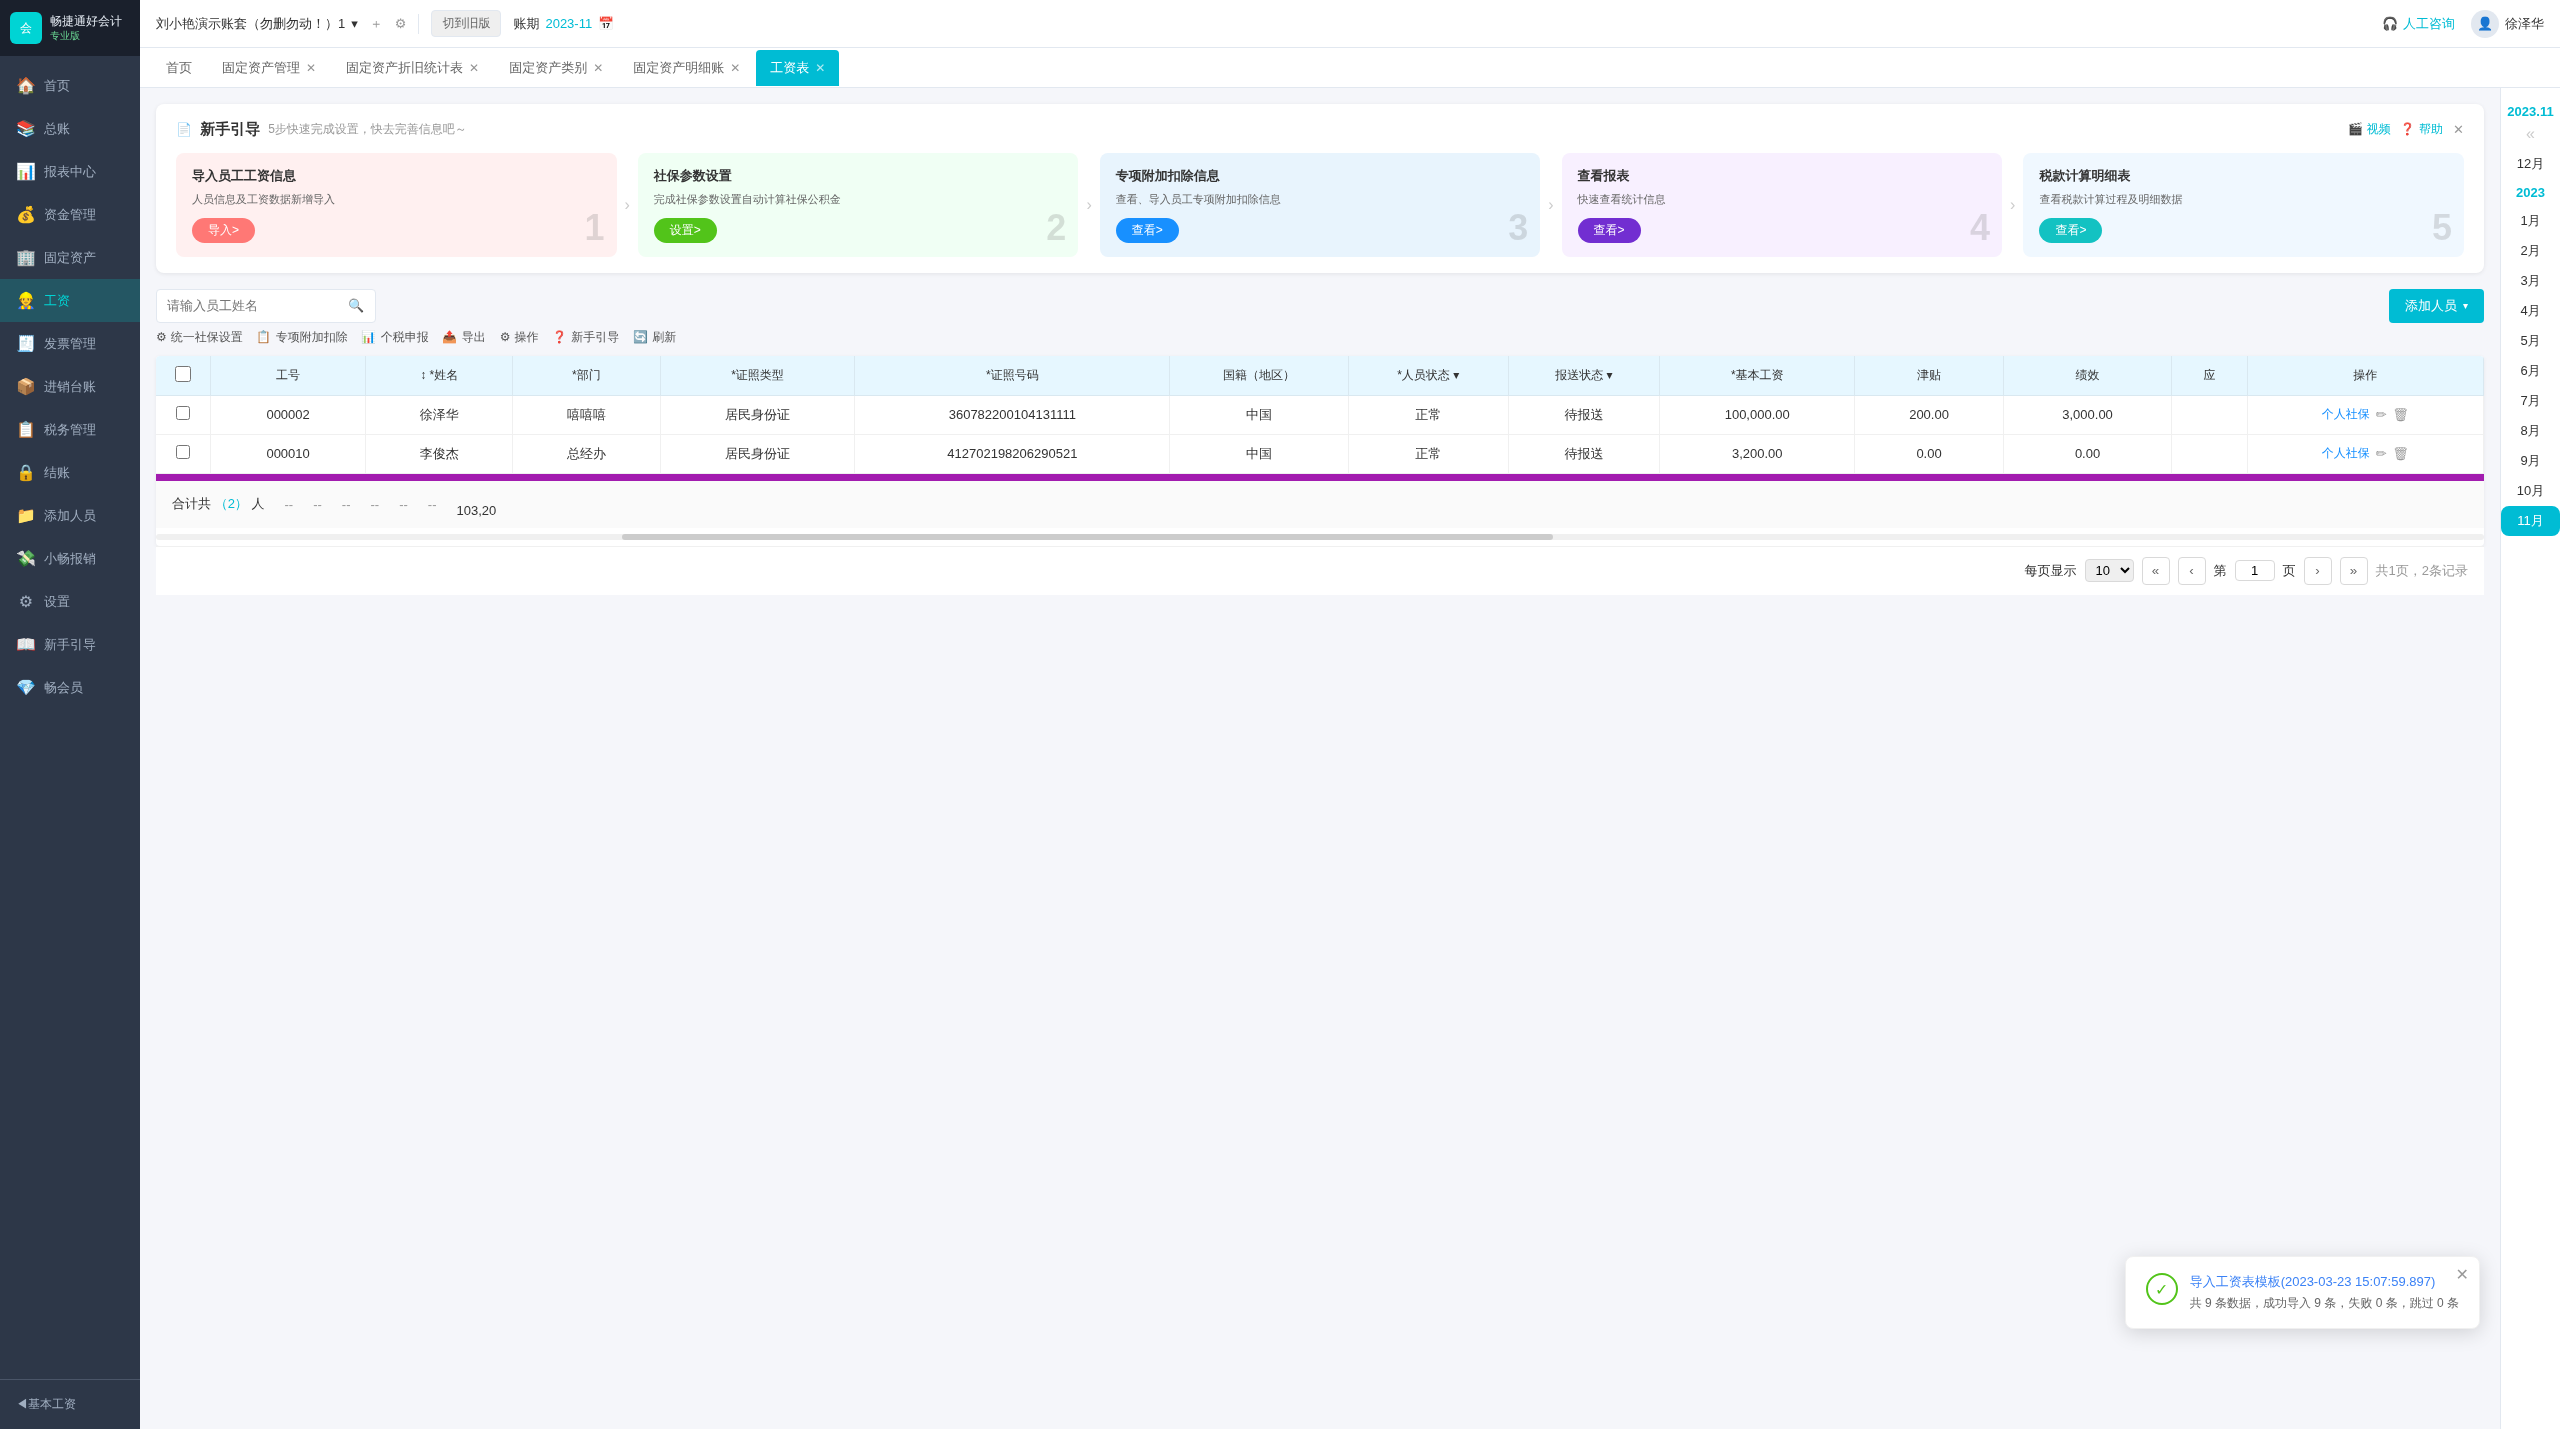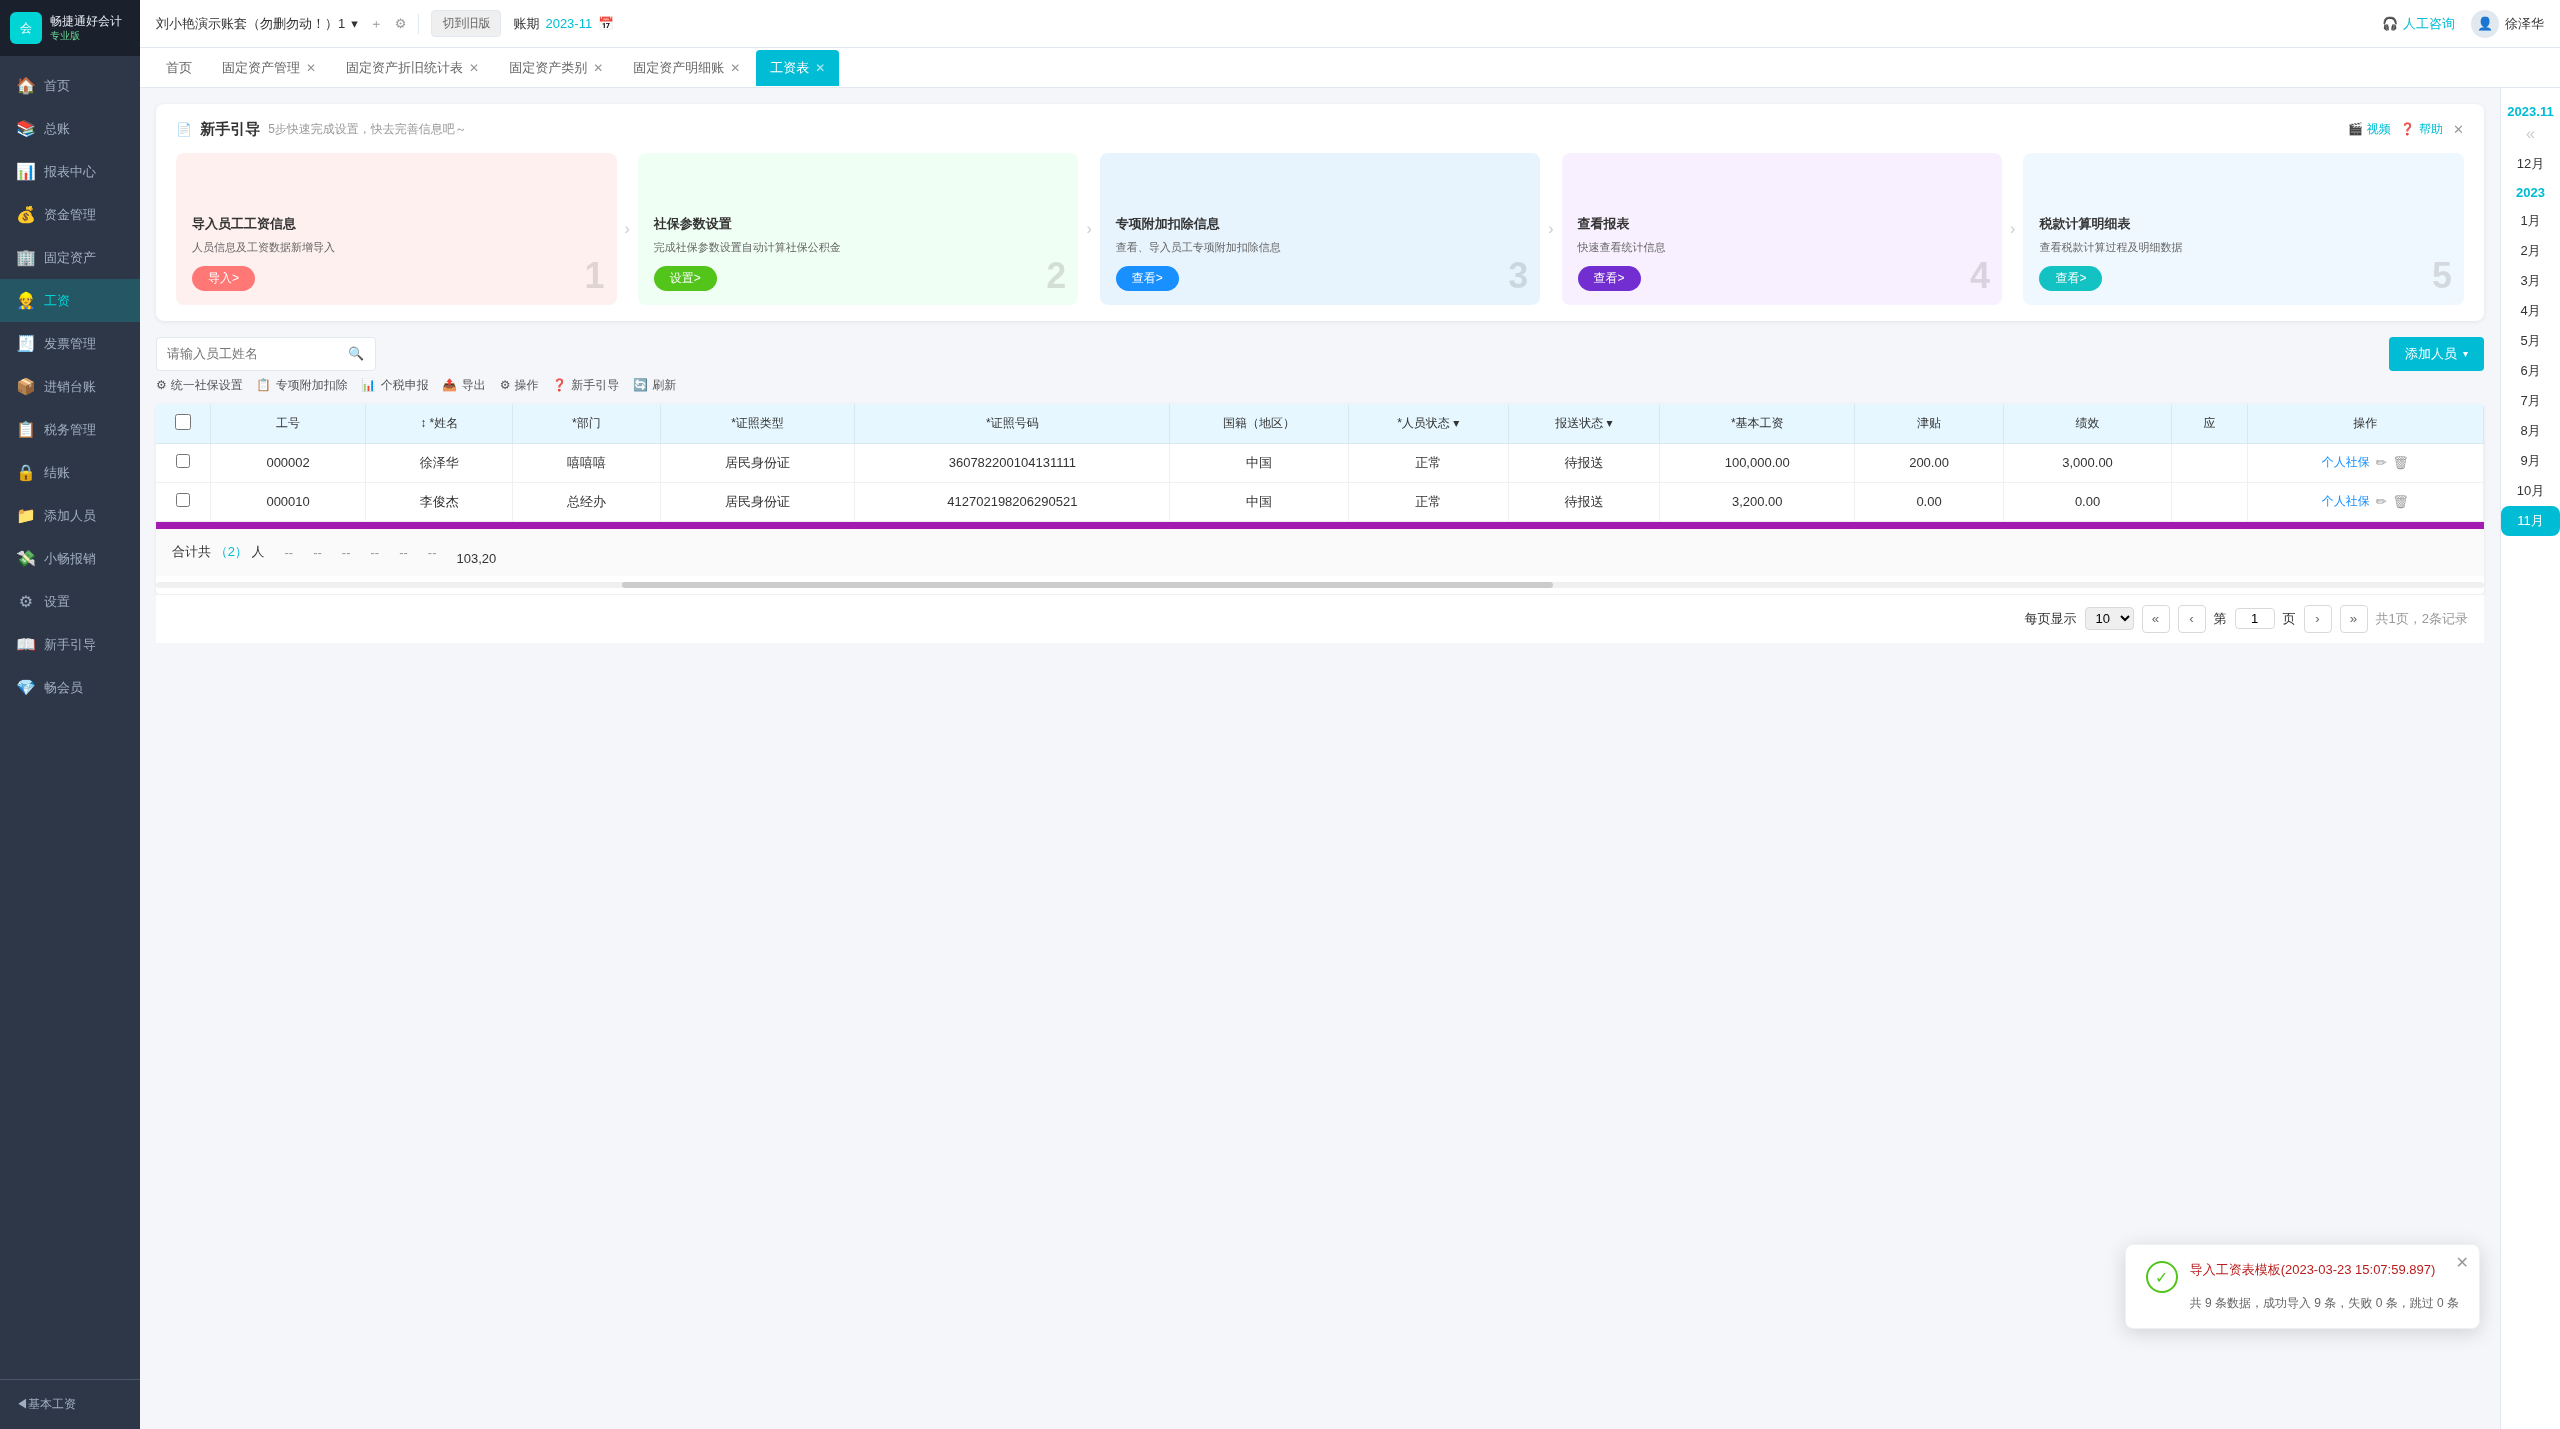--- a/index.html
+++ b/index.html
@@ -48,21 +48,21 @@
     
     
     .guide-banner { background: white; border-radius: 8px; padding: 16px 20px; margin-bottom: 16px; box-shadow: 0 1px 4px rgba(0,0,0,0.08); }
     .guide-header { display: flex; align-items: center; gap: 8px; margin-bottom: 14px; }
     .guide-title { font-size: 15px; font-weight: 600; color: #333; }
     .guide-subtitle { font-size: 12px; color: #999; }
     .guide-close { margin-left: auto; cursor: pointer; color: #999; }
     .guide-steps { display: flex; align-items: stretch; gap: 0; }
     .guide-step { flex: 1; padding: 14px 16px; border-radius: 8px; position: relative; min-height: 100px; display: flex; flex-direction: column; }
     .guide-step-num { font-size: 36px; font-weight: bold; opacity: 0.15; position: absolute; bottom: 8px; right: 12px; }
-    .guide-step-title { font-size: 13px; font-weight: 600; color: #333; margin-bottom: 6px; margin-top: 48px; }
+    .guide-step-title { font-size: 13px; font-weight: 600; color: #333; margin-bottom: 6px; }
     .guide-step-desc { font-size: 11px; color: #666; line-height: 1.5; flex: 1; }
     .guide-step-btn { margin-top: 10px; padding: 4px 16px; border-radius: 20px; border: none; cursor: pointer; font-size: 12px; align-self: flex-start; }
     .guide-arrow { display: flex; align-items: center; padding: 0 8px; color: #ccc; font-size: 16px; }
     
     
     .toolbar { display: flex; align-items: center; gap: 10px; margin-bottom: 12px; }
     .search-input { display: flex; align-items: center; gap: 6px; background: white; border: 1px solid #e2e8f0; border-radius: 4px; padding: 0 10px; height: 34px; width: 220px; }
     .search-input input { border: none; outline: none; font-size: 13px; color: #333; width: 100%; background: transparent; }
     .btn-add { background: #00bcd4; color: white; border: none; border-radius: 4px; padding: 0 16px; height: 34px; cursor: pointer; font-size: 13px; display: flex; align-items: center; gap: 6px; margin-left: auto; }
     .btn-add .arrow { font-size: 10px; }
@@ -106,21 +106,21 @@
     .month-list { display: flex; flex-direction: column; align-items: center; gap: 0; width: 100%; }
     .month-item { width: 100%; text-align: center; padding: 6px 4px; font-size: 13px; color: #333; cursor: pointer; }
     .month-item.active { background: #00bcd4; color: white; border-radius: 8px; }
     .month-item.year-label { color: #00bcd4; font-weight: 600; font-size: 13px; cursor: default; }
     
     
     .toast { position: fixed; bottom: 100px; right: 80px; background: white; border-radius: 8px; box-shadow: 0 4px 20px rgba(0,0,0,0.15); padding: 16px 20px; display: flex; align-items: flex-start; gap: 12px; max-width: 380px; border: 1px solid #f0f0f0; }
     .toast-close { position: absolute; top: 8px; right: 10px; color: #999; cursor: pointer; font-size: 16px; }
     .toast-icon { width: 32px; height: 32px; border-radius: 50%; border: 2px solid #52c41a; display: flex; align-items: center; justify-content: center; color: #52c41a; font-size: 16px; flex-shrink: 0; }
     .toast-content { flex: 1; }
-    .toast-title { font-size: 13px; font-weight: 500; color: #b91c1c; margin-bottom: 16px; }
+    .toast-title { font-size: 13px; font-weight: 500; color: #3b82f6; margin-bottom: 4px; }
     .toast-desc { font-size: 12px; color: #666; }
 
     
     .scroll-track { height: 6px; background: #f0f0f0; border-radius: 3px; margin: 6px 0; position: relative; }
     .scroll-thumb { height: 6px; background: #ccc; border-radius: 3px; width: 40%; position: absolute; left: 20%; }
   </style>
 </head>
 <body>
 
 <div class="app-container">

